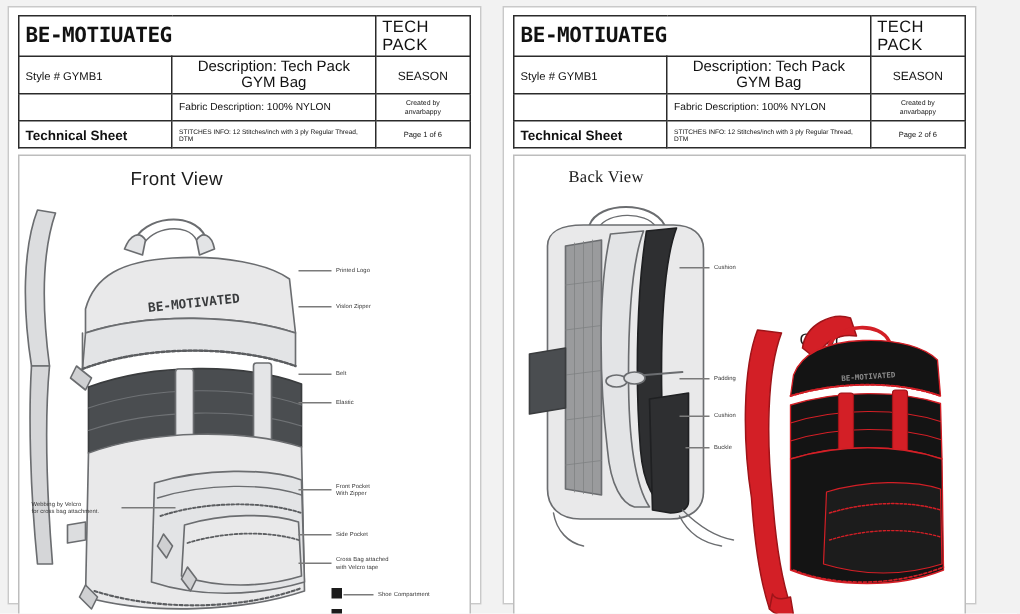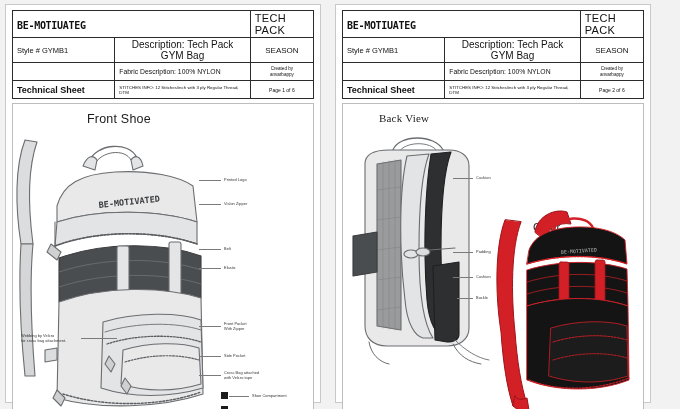--- a/index.html
+++ b/index.html
@@ -39,21 +39,21 @@
     vertical-align:middle;
     color:#111;
     background:#fff;
   }
   .brand-cell{
     height:15px;
   }
   .brand{
     font-family:"DejaVu Sans Mono", monospace;
     font-weight:bold;
-    font-size:10px;
+    font-size:14px;
     letter-spacing:-0.3px;
     color:#111;
   }
   .techpack{
     font-size:11px;
     letter-spacing:0.3px;
     color:#1a1a1a;
   }
   .style-cell{font-size:7.5px;height:15px;}
   .desc-cell{
@@ -164,21 +164,21 @@
       <tr>
         <td class="techsheet-cell">Technical Sheet</td>
         <td class="stitches-cell">STITCHES INFO: 12 Stitches/inch with 3 ply Regular Thread, DTM</td>
         <td class="page-cell">Page 1 of 6</td>
       </tr>
     </tbody>
       </table>
 
     <div class="frame">
 
-      <div class="view-title" style="left:74px;top:8px;">Front Shoe</div>
+      <div class="view-title" style="left:74px;top:8px;">Front View</div>
 
       <svg width="300" height="300" viewBox="0 0 300 300" style="position:absolute;left:-2px;top:22px;">
         <g fill="none" stroke="#6b6d70" stroke-width="1.1" stroke-linejoin="round" stroke-linecap="round">
 
           <path d="M14 14 C4 40 4 80 10 118 L22 118 C17 80 17 42 26 16 Z" fill="#dcdddf"></path>
           <path d="M10 118 C8 150 9 200 14 250 L24 250 C20 200 19 150 22 118 Z" fill="#d5d6d8"></path>
 
           <path d="M78 36 C84 18 118 14 126 32" stroke-width="1.3" fill="none"></path>
           <path d="M84 38 C90 25 114 22 120 34" stroke-width="1" fill="none"></path>
           <path d="M72 40 C76 30 82 28 86 34 L84 44 Z" fill="#e3e4e6"></path>

